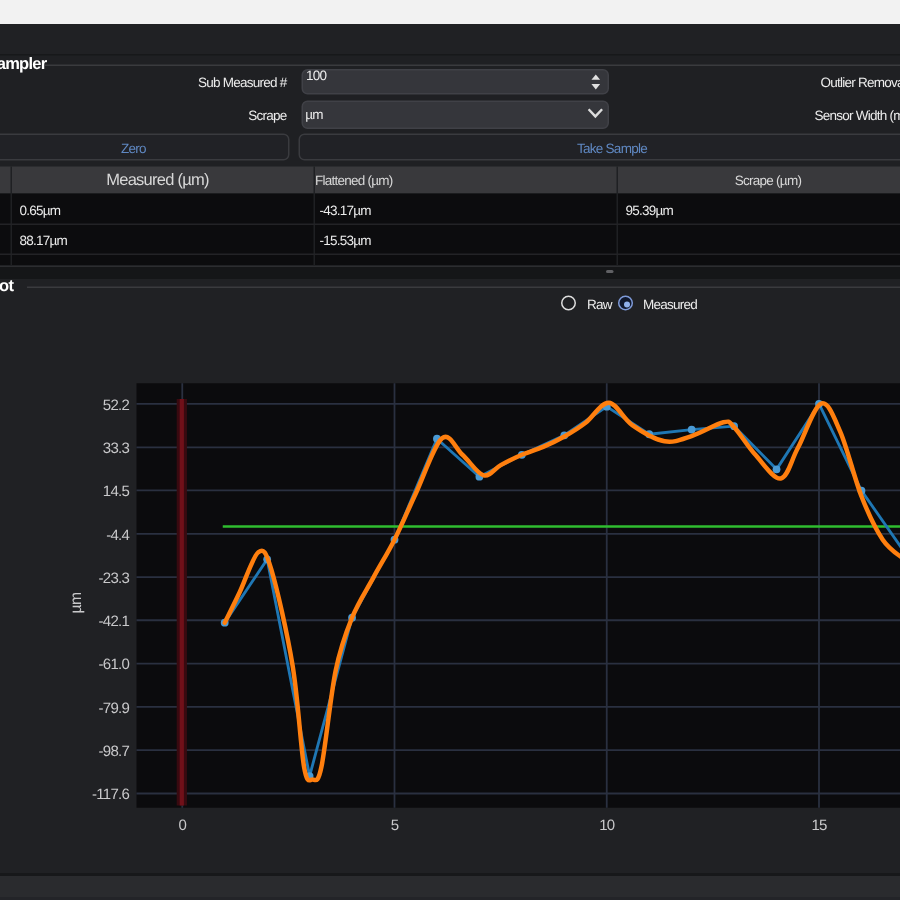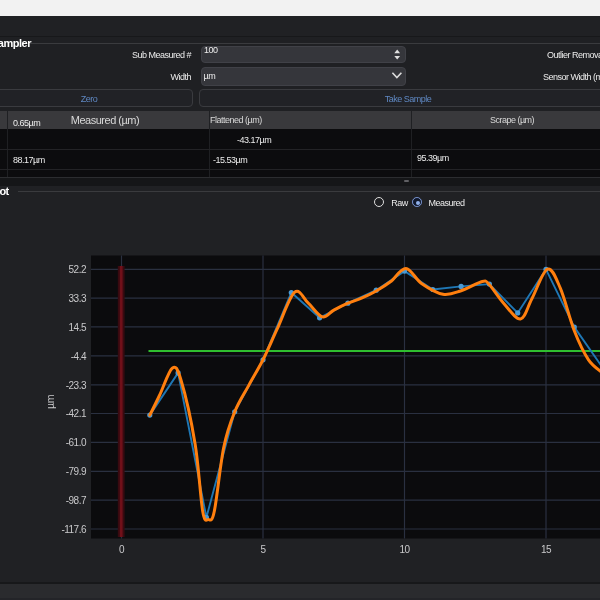--- a/index.html
+++ b/index.html
@@ -17,21 +17,21 @@
 
   <div class="abs" style="left:0;top:0;width:600px;height:16px;background:#f2f2f2;"></div>
 
   <div class="abs" style="left:0;top:16px;width:600px;height:20px;background:#202124;"></div>
   <div class="abs" style="left:0;top:36px;width:600px;height:1px;background:#17181a;"></div>
 
   <div class="abs hdr" style="left:-9px;top:37px;">Sampler</div>
   <div class="abs hline" style="left:30px;top:43px;width:570px;"></div>
 
   <div class="abs lbl" style="left:0;top:45px;width:191px;text-align:right;">Sub Measured #</div>
-  <div class="abs lbl" style="left:0;top:67px;width:191px;text-align:right;">Width</div>
+  <div class="abs lbl" style="left:0;top:67px;width:191px;text-align:right;">Scrape</div>
   <div class="abs lbl" style="left:547px;top:45px;">Outlier Removal</div>
   <div class="abs lbl" style="left:543px;top:67px;">Sensor Width (mm)</div>
 
   <div class="abs inputbox" style="left:200.5px;top:45.5px;width:205.5px;height:17.5px;"></div>
   <div class="abs lbl" style="left:204px;top:41px;line-height:19px;">100</div>
   <svg class="abs" style="left:392px;top:47px;" width="12" height="16" viewBox="0 0 12 16">
     <path d="M2.3 6.2 L5.2 2.6 L8.1 6.2 Z" fill="#e0e0e0"></path>
     <path d="M2.3 9 L5.2 12.6 L8.1 9 Z" fill="#e0e0e0"></path>
   </svg>
 
@@ -52,23 +52,23 @@
   <div class="abs" style="left:208.5px;top:111px;width:1.5px;height:66px;background:#1f2023;"></div>
   <div class="abs" style="left:410.5px;top:111px;width:1.5px;height:66px;background:#1f2023;"></div>
 
   <div class="abs" style="left:0;top:149px;width:600px;height:1px;background:#232326;"></div>
   <div class="abs" style="left:0;top:169px;width:600px;height:1px;background:#232326;"></div>
 
   <div class="abs" style="left:5px;top:111px;width:200px;text-align:center;color:#d8d8d8;font-size:11px;letter-spacing:-0.5px;line-height:18px;">Measured (µm)</div>
   <div class="abs" style="left:210px;top:111px;width:200px;text-align:left;color:#d8d8d8;font-size:9px;letter-spacing:-0.5px;line-height:18px;">Flattened (µm)</div>
   <div class="abs" style="left:412px;top:111px;width:200px;text-align:center;color:#d8d8d8;font-size:9px;letter-spacing:-0.5px;line-height:18px;">Scrape (µm)</div>
 
-  <div class="abs lbl" style="left:13px;top:113px;">0.65µm</div>
-  <div class="abs lbl" style="left:213px;top:130px;margin-left:24px;">-43.17µm</div>
-  <div class="abs lbl" style="left:417px;top:148px;">95.39µm</div>
+  <div class="abs lbl" style="left:13px;top:130px;">0.65µm</div>
+  <div class="abs lbl" style="left:213px;top:130px;">-43.17µm</div>
+  <div class="abs lbl" style="left:417px;top:130px;">95.39µm</div>
   <div class="abs lbl" style="left:13px;top:150px;">88.17µm</div>
   <div class="abs lbl" style="left:213px;top:150px;">-15.53µm</div>
   <div class="abs lbl" style="left:417px;top:150px;margin-top:28px;">67.75µm</div>
 
   <div class="abs" style="left:0;top:178px;width:600px;height:8px;background:#151618;"></div>
   <div class="abs" style="left:403.5px;top:180px;width:5px;height:1.6px;background:#606064;border-radius:1px;"></div>
 
   <div class="abs" style="left:0;top:186px;width:600px;height:397px;background:#202124;"></div>
   <div class="abs hdr" style="left:-10px;top:185px;">Plot</div>
   <div class="abs hline" style="left:18px;top:191px;width:582px;"></div>

